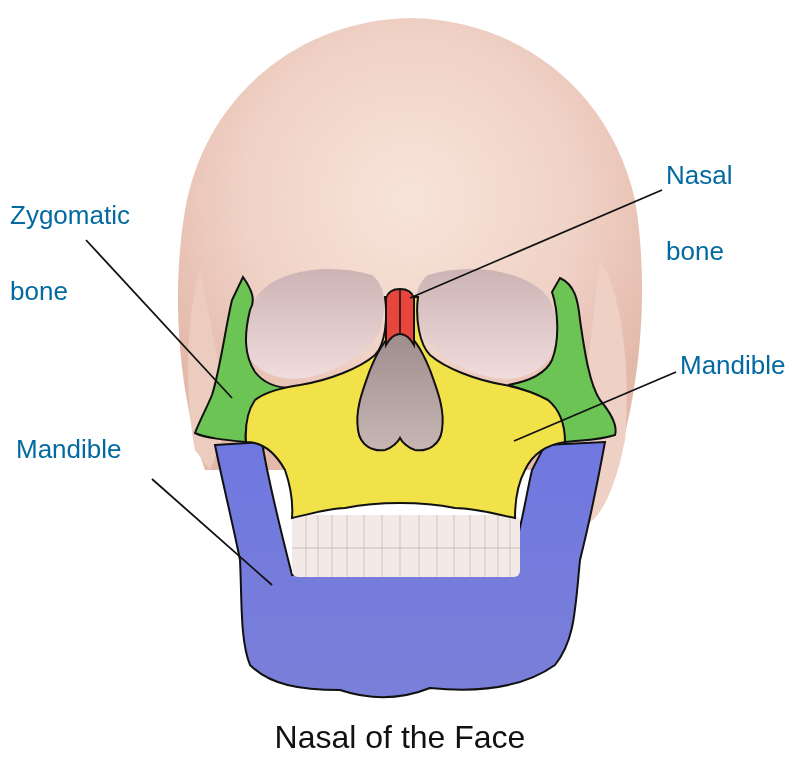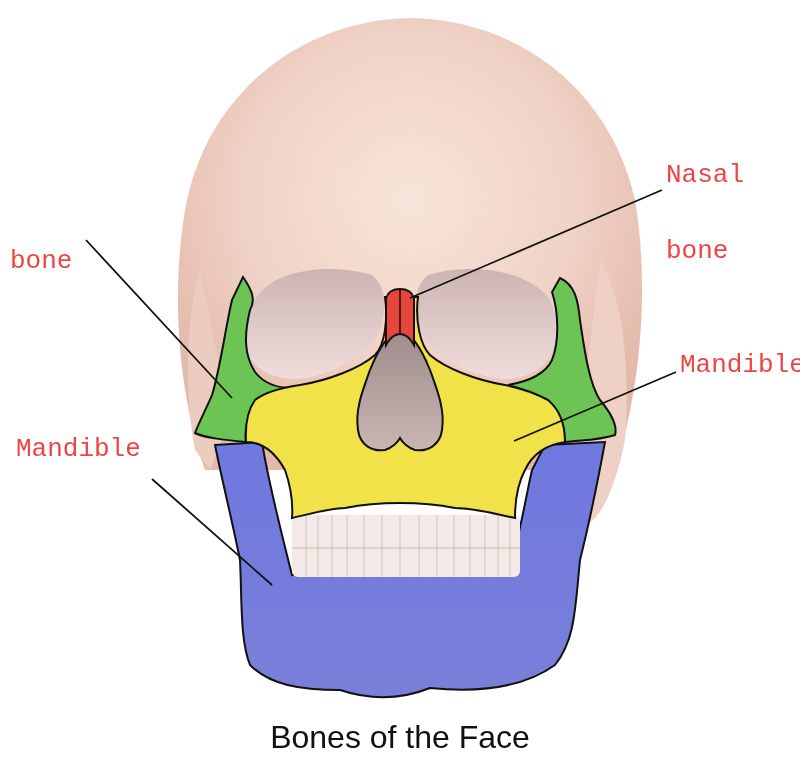--- a/index.html
+++ b/index.html
@@ -16,24 +16,24 @@
     }
     .diagram {
       position: absolute;
       left: 0;
       top: 0;
       width: 800px;
       height: 758px;
     }
     .label {
       position: absolute;
-      color: #ef4444;
+      color: #0369a1;
       font-size: 26px;
       line-height: 30px;
-      font-family: Liberation Mono, monospace;
+      font-family: Liberation Sans, sans-serif;
       white-space: nowrap;
     }
     .label .line2 { display: block; margin-top: 46px; }
     #lbl-zygomatic { left: 10px; top: 200px; }
     #lbl-nasal { left: 666px; top: 160px; }
     #lbl-maxilla { left: 680px; top: 350px; }
     #lbl-mandible { left: 16px; top: 434px; }
     .title {
       position: absolute;
       left: 0;
@@ -112,29 +112,30 @@
   <path d="M386,298 C388,292 393,289 400,289 C407,289 412,292 414,298 L414,345 C410,338 405,334 400,334 C395,334 390,338 386,345 Z" fill="#e8453c" stroke="#111" stroke-width="2"></path>
   <line x1="400" y1="290" x2="400" y2="334" stroke="#111" stroke-width="1.5"></line>
 
   <line x1="86" y1="240" x2="232" y2="398" stroke="#111" stroke-width="1.8"></line>
   <line x1="662" y1="190" x2="410" y2="298" stroke="#111" stroke-width="1.8"></line>
   <line x1="676" y1="372" x2="514" y2="441" stroke="#111" stroke-width="1.8"></line>
   <line x1="152" y1="479" x2="272" y2="585" stroke="#111" stroke-width="1.8"></line>
 </svg>
 
 <div class="label" id="lbl-zygomatic">
+  <span>Zygomatic</span>
   <span class="line2">bone</span>
 </div>
 
 <div class="label" id="lbl-nasal">
   <span>Nasal</span>
   <span class="line2">bone</span>
 </div>
 
 <div class="label" id="lbl-maxilla">
   <span>Mandible</span>
 </div>
 
 <div class="label" id="lbl-mandible">
   <span>Mandible</span>
 </div>
 
-<div class="title">Bones of the Face</div>
+<div class="title">Nasal of the Face</div>
 
 </body></html>

